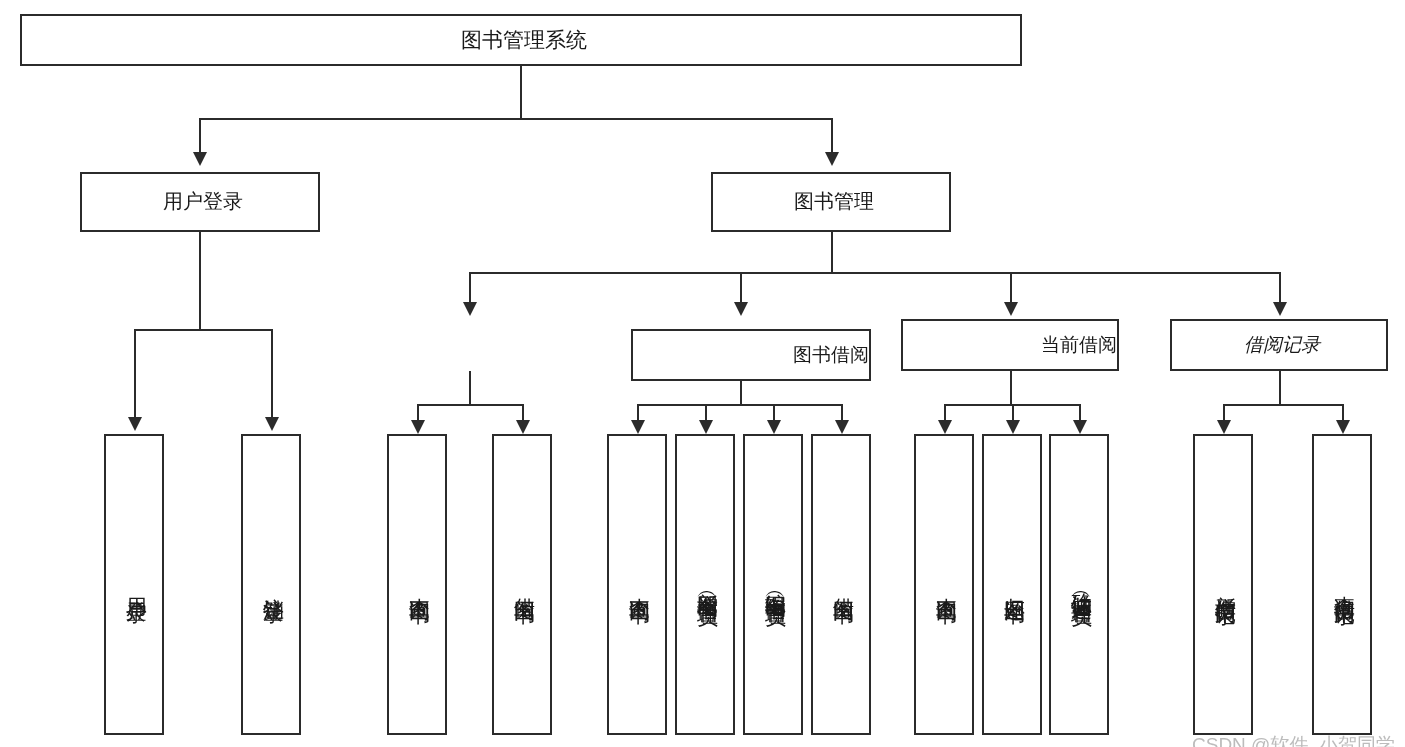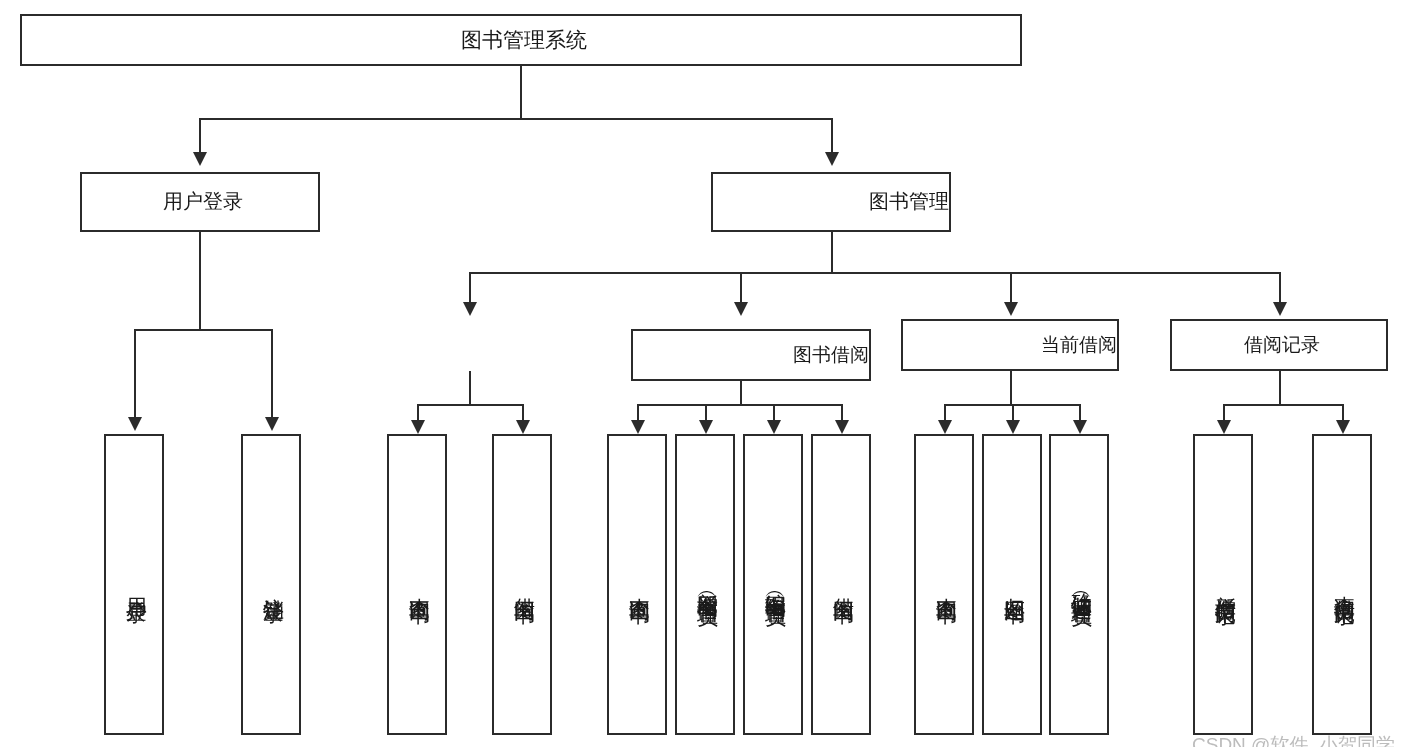--- a/index.html
+++ b/index.html
@@ -100,21 +100,21 @@
 
   <div class="vline" style="left:199px; top:118px; height:36px;"></div>
   <div class="arrow" style="left:193px; top:152px;"></div>
   <div class="vline" style="left:831px; top:118px; height:36px;"></div>
   <div class="arrow" style="left:825px; top:152px;"></div>
 
   <div class="node level2" style="left:80px; top:172px; width:240px; height:60px;">
     <span class="label">用户登录</span>
   </div>
 
-  <div class="node level2" style="left:711px; top:172px; width:240px; height:60px;justify-content:flex-end;">
+  <div class="node level2" style="left:711px; top:172px; width:240px; height:60px;">
     <span class="label">图书管理</span>
   </div>
 
   <div class="vline" style="left:199px; top:232px; height:97px;"></div>
   <div class="hline" style="left:134px; top:329px; width:138px;"></div>
   <div class="vline" style="left:134px; top:329px; height:90px;"></div>
   <div class="arrow" style="left:128px; top:417px;"></div>
   <div class="vline" style="left:271px; top:329px; height:90px;"></div>
   <div class="arrow" style="left:265px; top:417px;"></div>
 
@@ -132,21 +132,21 @@
 
   <div class="vline" style="left:1279px; top:272px; height:32px;"></div>
   <div class="arrow" style="left:1273px; top:302px;"></div>
 
   <div class="node level3" style="left:631px; top:329px; width:240px; height:52px;justify-content:flex-end;">
     <span class="label">图书借阅</span>
   </div>
   <div class="node level3" style="left:901px; top:319px; width:218px; height:52px;justify-content:flex-end;">
     <span class="label">当前借阅</span>
   </div>
-  <div class="node level3" style="left:1170px; top:319px; width:218px; height:52px;">
+  <div class="node level3" style="left:1170px; top:319px; width:218px; height:52px;font-style:italic;">
     <span class="label">借阅记录</span>
   </div>
 
   <div class="vline" style="left:469px; top:371px; height:33px;"></div>
   <div class="hline" style="left:417px; top:404px; width:106px;"></div>
   <div class="vline" style="left:417px; top:404px; height:18px;"></div>
   <div class="arrow" style="left:411px; top:420px;"></div>
   <div class="vline" style="left:522px; top:404px; height:18px;"></div>
   <div class="arrow" style="left:516px; top:420px;"></div>
 

